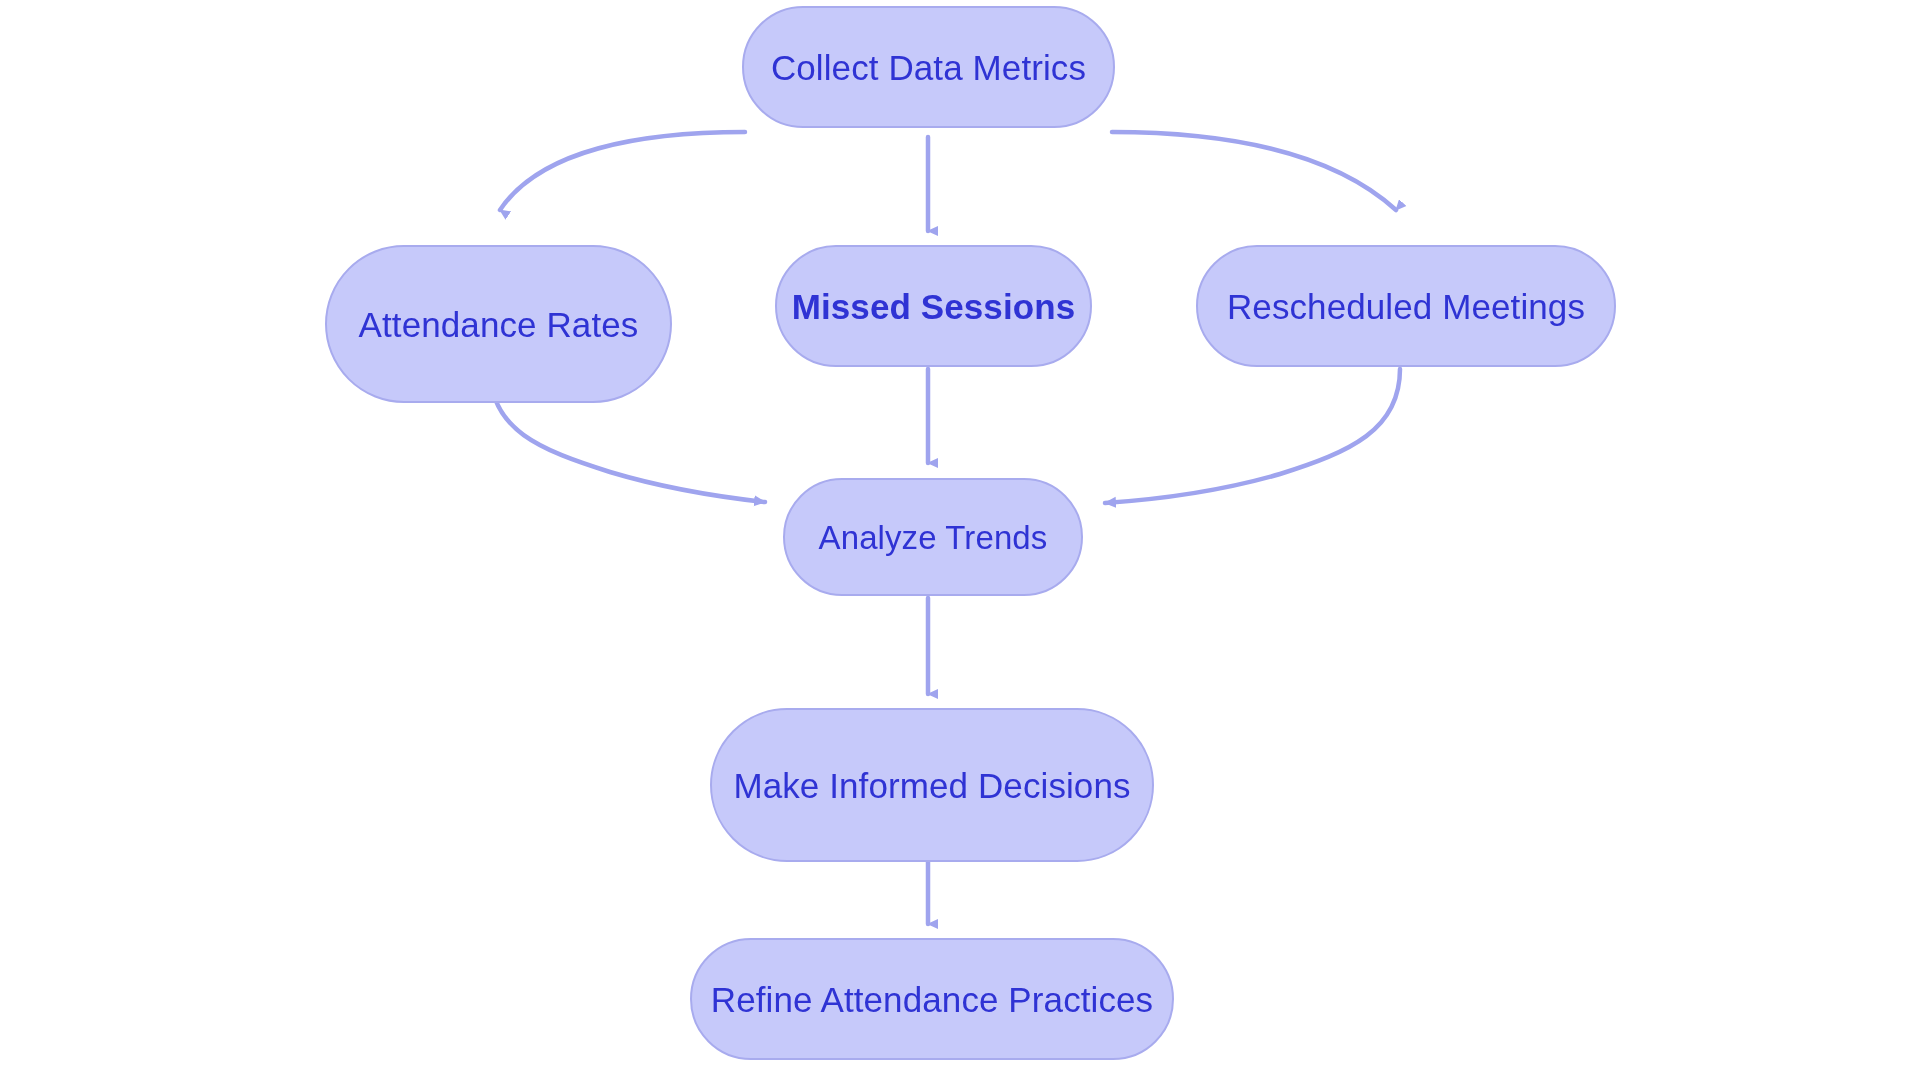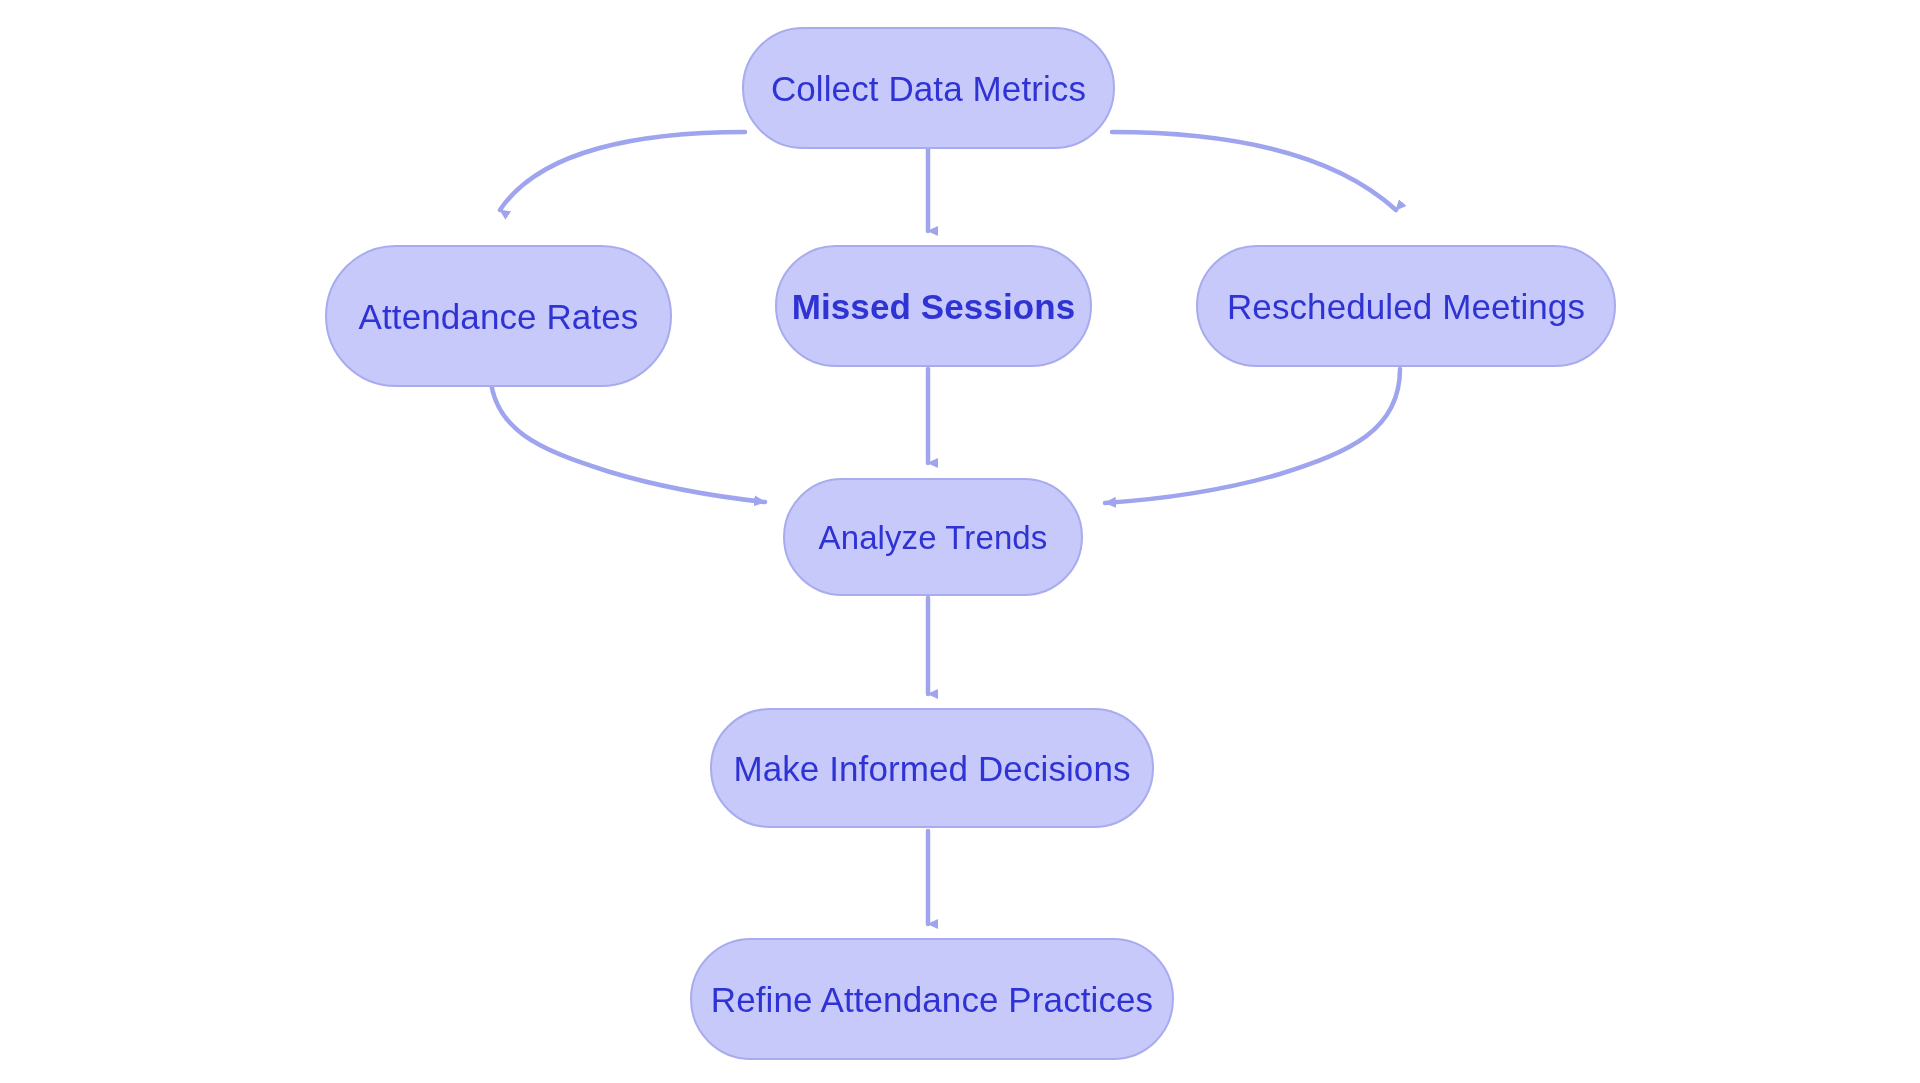--- a/index.html
+++ b/index.html
@@ -45,26 +45,26 @@
     white-space: nowrap;
     letter-spacing: 0.1px;
   }
 
   .node-label {
     display: block;
     line-height: 1;
   }
 
   
-  .node-collect      { left: 742px;  top: 27px;   width: 373px; height: 122px; font-size: 35px; }
-  .node-attendance   { left: 325px;  top: 245px;  width: 347px; height: 142px; font-size: 35px; }
+  .node-collect      { left: 742px;  top: 6px;   width: 373px; height: 122px; font-size: 35px; }
+  .node-attendance   { left: 325px;  top: 245px;  width: 347px; height: 158px; font-size: 35px; }
   .node-missed       { left: 775px;  top: 245px;  width: 317px; height: 122px; font-size: 35px; font-weight: bold; }
   .node-rescheduled  { left: 1196px; top: 245px;  width: 420px; height: 122px; font-size: 35px; }
   .node-analyze      { left: 783px;  top: 478px;  width: 300px; height: 118px; font-size: 33px; }
-  .node-decisions    { left: 710px;  top: 708px;  width: 444px; height: 120px; font-size: 35px; }
+  .node-decisions    { left: 710px;  top: 708px;  width: 444px; height: 154px; font-size: 35px; }
   .node-refine       { left: 690px;  top: 938px;  width: 484px; height: 122px; font-size: 35px; }
 </style>
 </head>
 <body>
 
 <div class="flowchart-canvas">
 
   <svg class="edge-layer" width="1920" height="1083" viewBox="0 0 1920 1083" xmlns="http://www.w3.org/2000/svg">
     <defs>
       <marker id="arrowDown" markerWidth="14" markerHeight="14" refX="5" refY="10" orient="auto" markerUnits="userSpaceOnUse">

